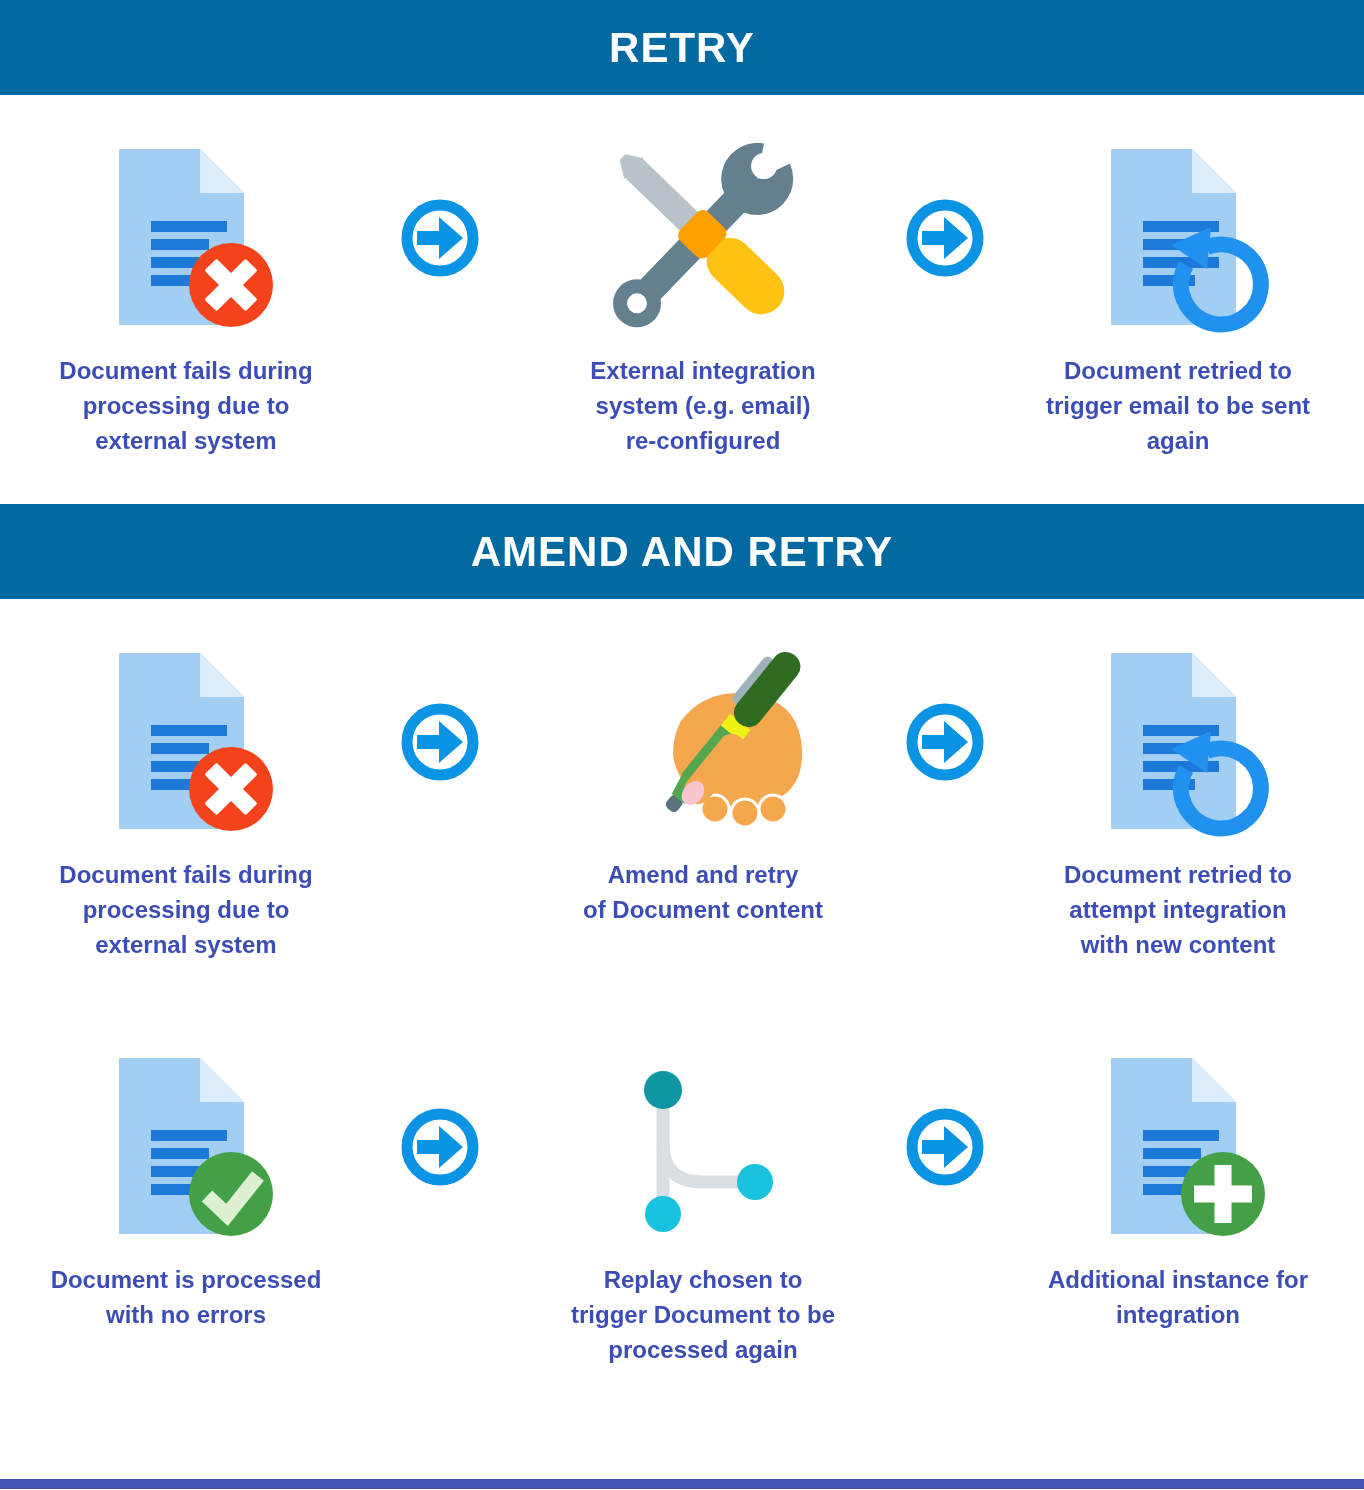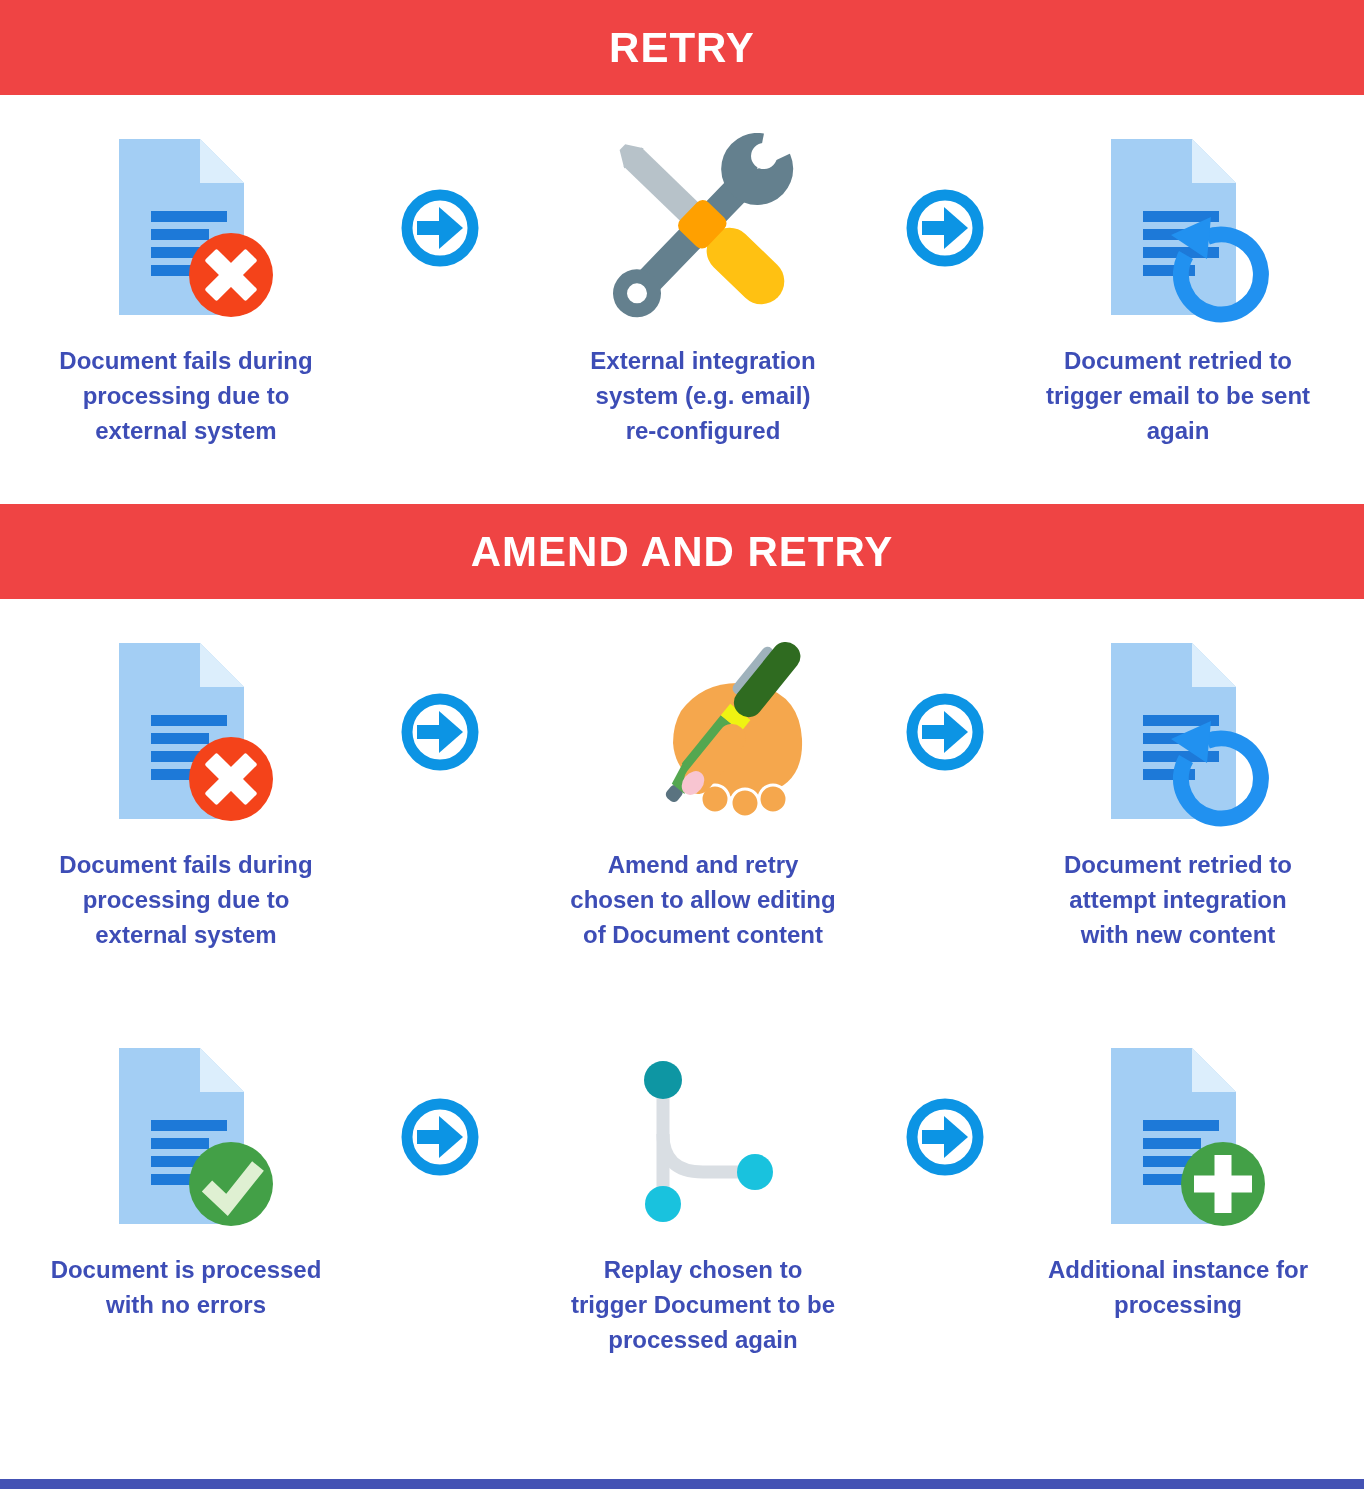--- a/index.html
+++ b/index.html
@@ -1,20 +1,20 @@
 <!DOCTYPE html>
 <html><head>
 <meta charset="utf-8">
 <style>
   html,body{margin:0;padding:0;background:#fff;}
   body{width:1364px;font-family:"Liberation Sans",sans-serif;}
   .infographic{width:1364px;}
-  .banner{height:95px;background:#ef4444;display:flex;align-items:center;justify-content:center;}
+  .banner{height:95px;background:#0369a1;display:flex;align-items:center;justify-content:center;}
   .banner-title{color:#ffffff;font-size:42px;font-weight:bold;letter-spacing:1px;}
-  .row{display:grid;grid-template-columns:372px 136px 390px 94px 372px;padding-top:38px;box-sizing:border-box;}
+  .row{display:grid;grid-template-columns:372px 136px 390px 94px 372px;padding-top:48px;box-sizing:border-box;}
   .row-1{height:409px;}
   .row-2{height:405px;}
   .row-3{height:475px;}
   .step{display:flex;flex-direction:column;align-items:center;}
   .icon-box{height:190px;display:flex;align-items:center;justify-content:center;}
   .arrow-cell{height:190px;display:flex;align-items:center;justify-content:center;}
   .caption{margin-top:20px;font-size:24px;font-weight:bold;color:#3D4DB6;text-align:center;line-height:35px;max-width:340px;}
   .cap-line{display:block;}
   .bottom-strip{height:10px;background:#4452B4;}
 </style>
@@ -164,21 +164,20 @@
               <rect x="92" y="-13" width="15" height="26" fill="#EFF312"></rect>
               <rect x="118" y="-22" width="58" height="12" rx="6" fill="#9FB2BC"></rect>
               <rect x="105" y="-14" width="88" height="29" rx="14" fill="#2F6B20"></rect>
             </g>
             <rect x="-41" y="-14" width="82" height="28" rx="14" fill="#F5A74D" transform="translate(112,122) rotate(-51)"></rect>
             <ellipse rx="13" ry="10" fill="#F8C5D1" transform="translate(90,146) rotate(-51)"></ellipse>
           </svg>
         </div>
         <div class="caption">
           <span class="cap-line">Amend and retry</span>
-          <span class="cap-line">chosen to allow editing</span>
           <span class="cap-line">of Document content</span>
         </div>
       </div>
 
       <div class="arrow-cell">
         <svg width="80" height="80" viewBox="0 0 80 80">
           <circle cx="40" cy="40" r="33" fill="none" stroke="#0C94E4" stroke-width="11"></circle>
           <rect x="17" y="33" width="24" height="14" fill="#0C94E4"></rect>
           <polygon points="39,19 39,61 63,40" fill="#0C94E4"></polygon>
         </svg>
@@ -272,21 +271,21 @@
             <rect x="60" y="96" width="58" height="11" fill="#1D79D8"></rect>
             <rect x="60" y="114" width="76" height="11" fill="#1D79D8"></rect>
             <rect x="60" y="132" width="52" height="11" fill="#1D79D8"></rect>
             <circle cx="140" cy="142" r="42" fill="#43A047"></circle>
             <rect x="111" y="133.5" width="58" height="17" fill="#ffffff"></rect>
             <rect x="131.5" y="113" width="17" height="58" fill="#ffffff"></rect>
           </svg>
         </div>
         <div class="caption">
           <span class="cap-line">Additional instance for</span>
-          <span class="cap-line">processing</span>
+          <span class="cap-line">integration</span>
         </div>
       </div>
 
     </div>
   </div>
 
   <div class="bottom-strip"></div>
 
 </div>
 

